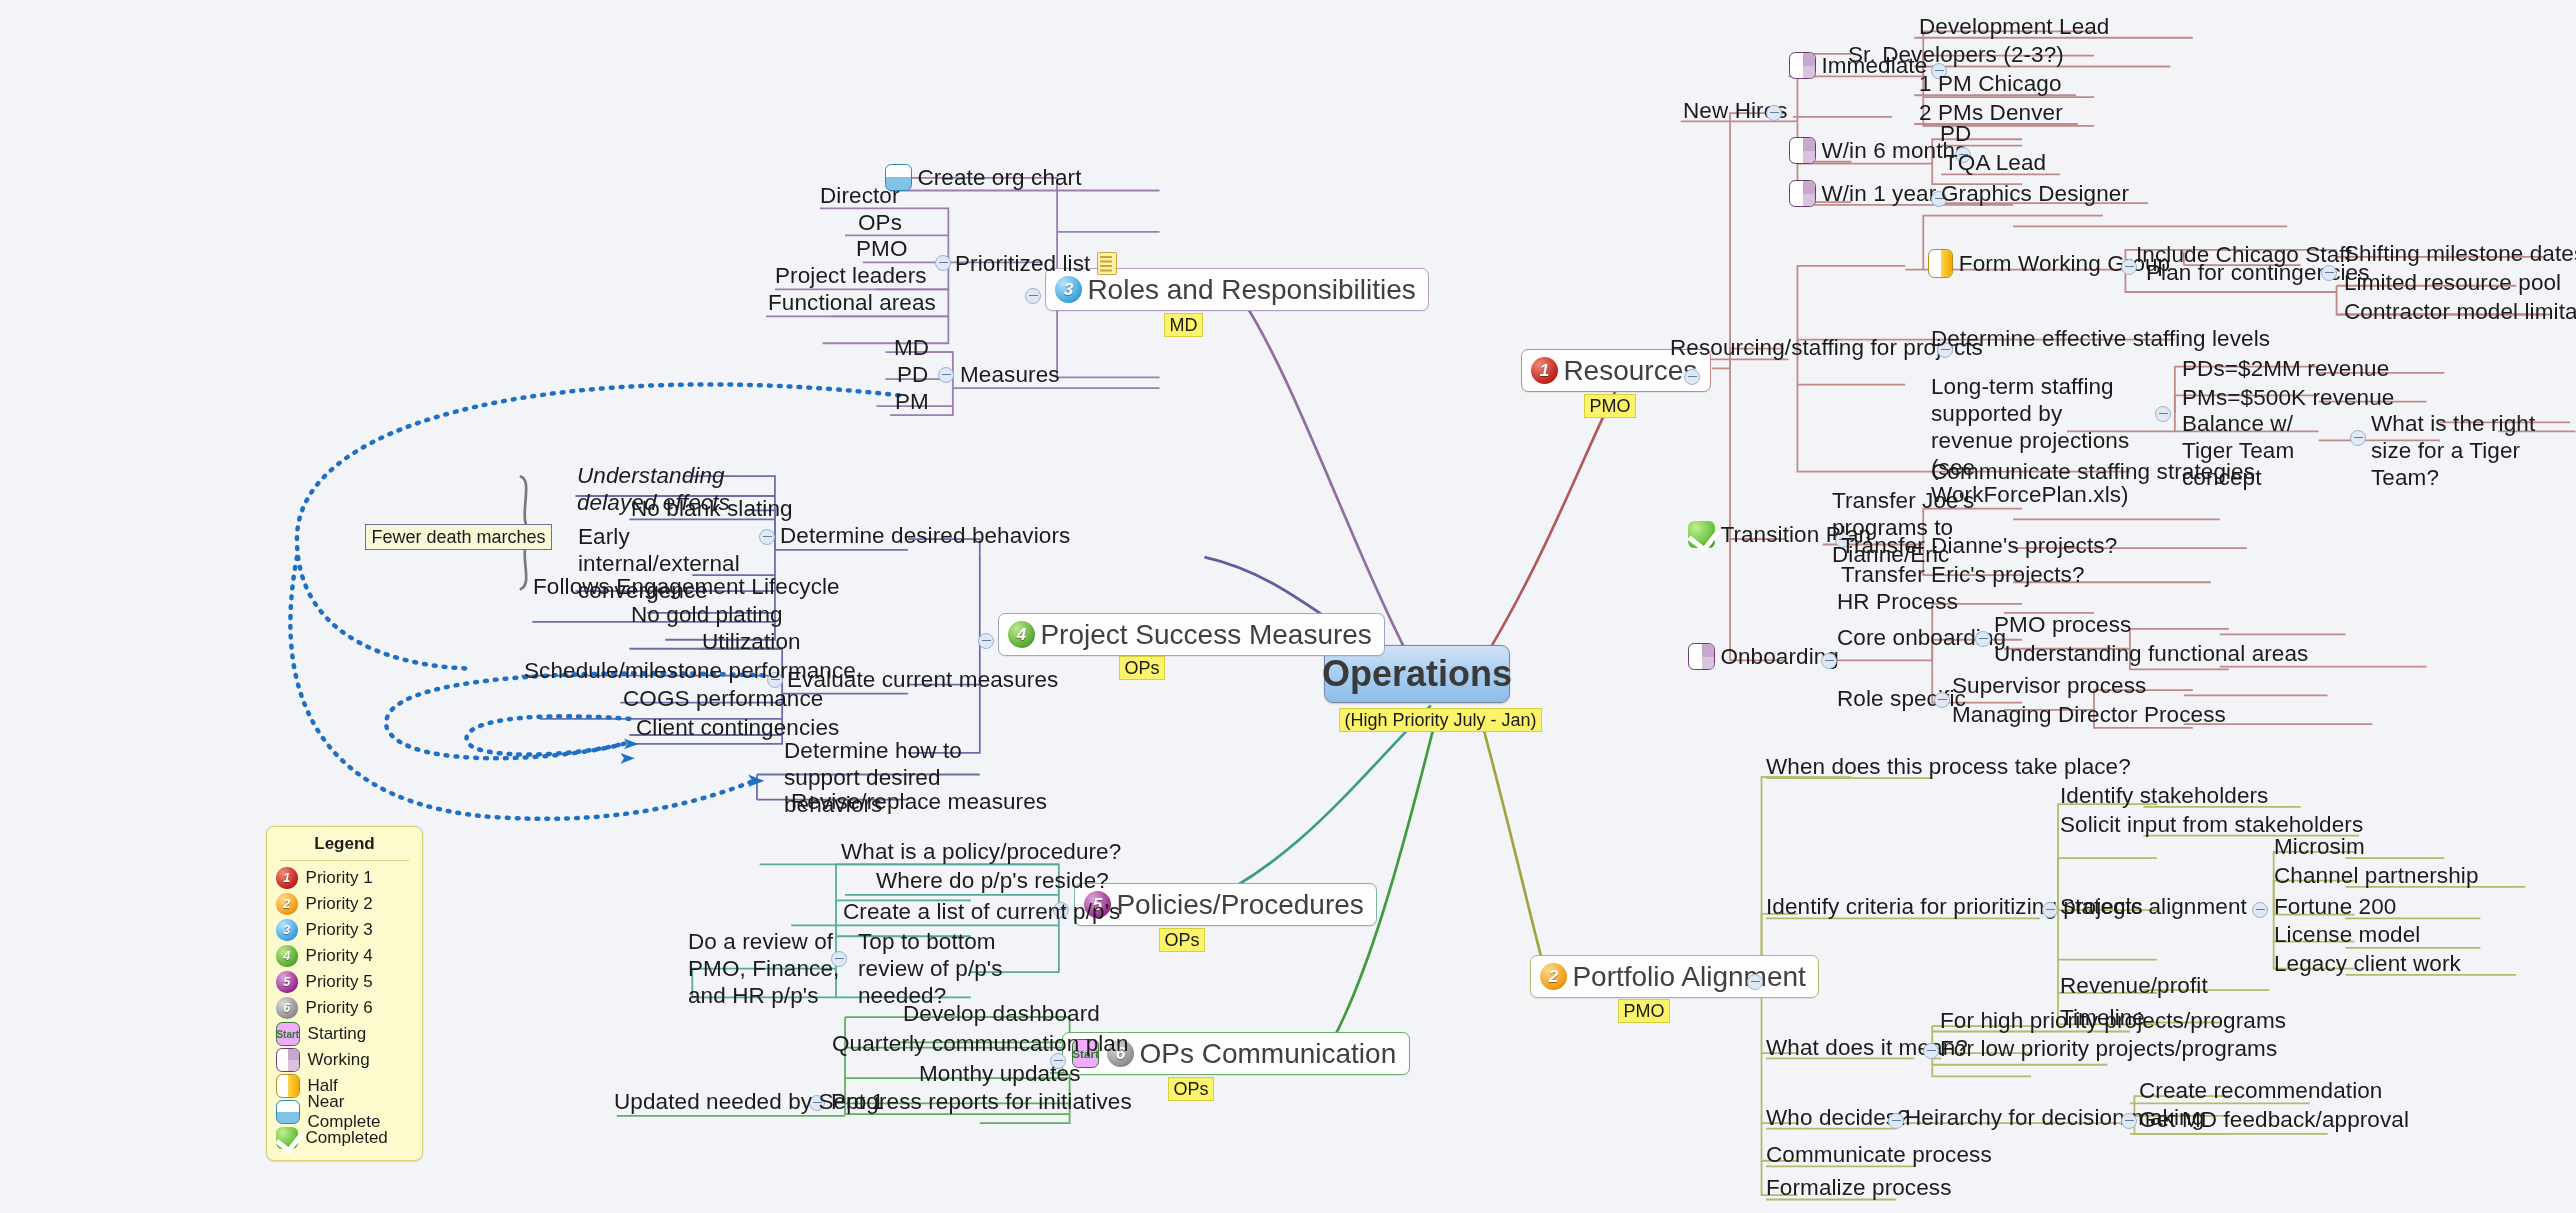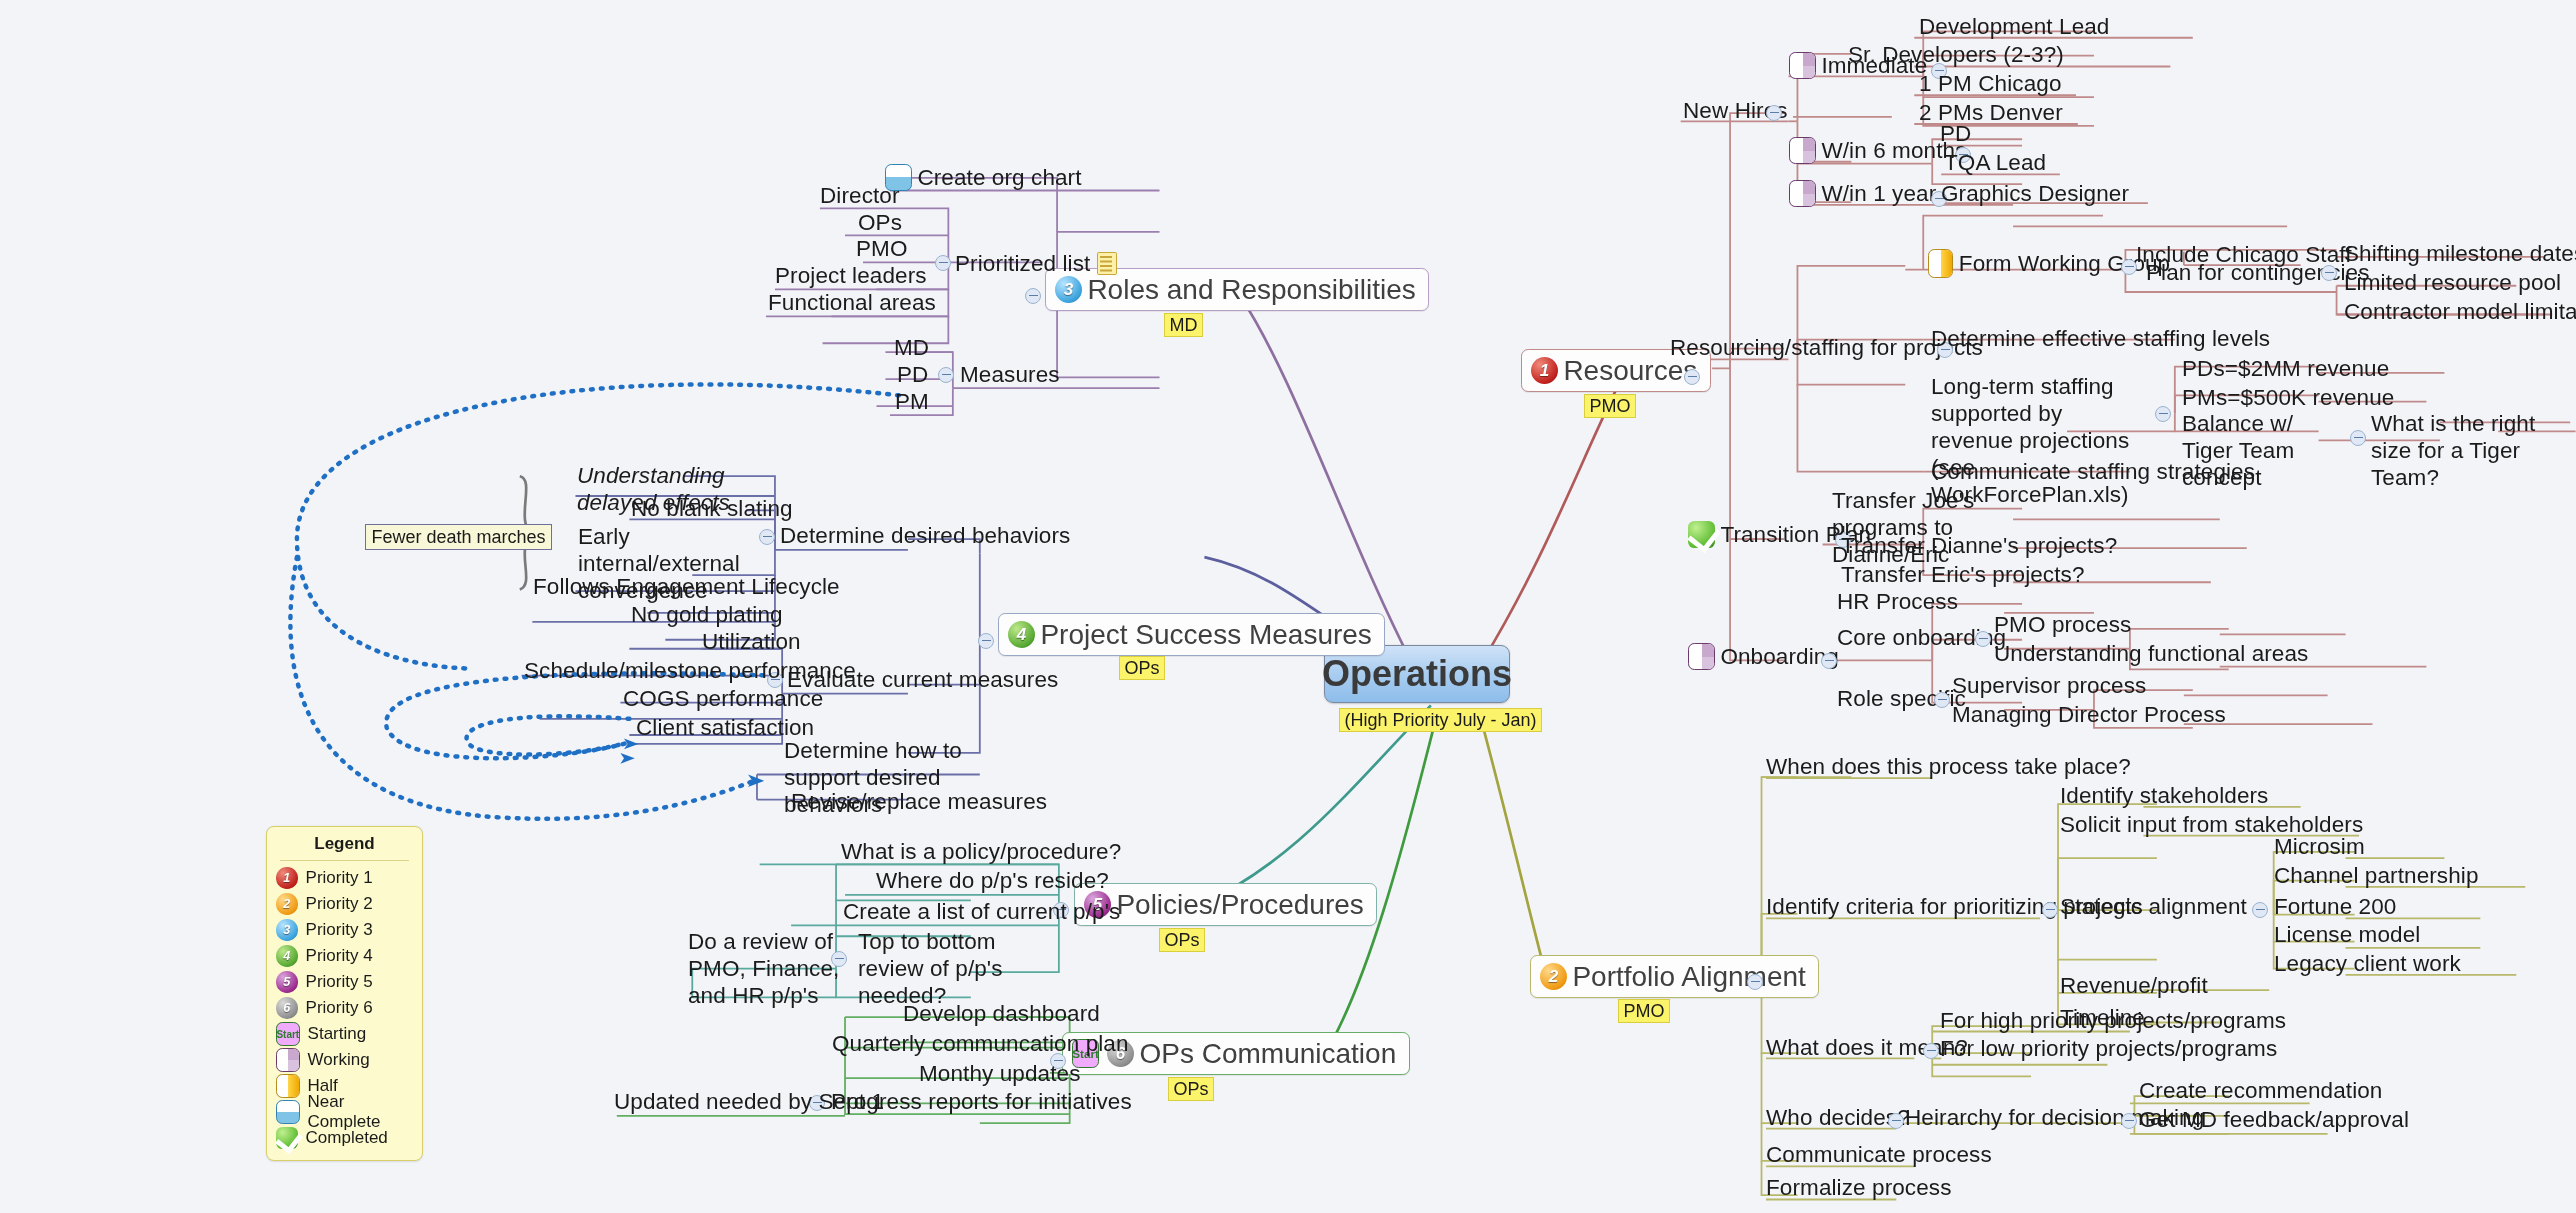--- a/index.html
+++ b/index.html
@@ -460,21 +460,21 @@
   <div class="node nd" style="left:533px;top:573px;">Follows Engagement Lifecycle</div>
   <div class="node nd" style="left:631px;top:601px;">No gold plating</div>
 
   <div class="callout" style="left:365px;top:524px;">Fewer death marches</div>
 
   <div class="node nd" style="left:787px;top:666px;">Evaluate current measures</div>
   <div class="collapse" style="left:767px;top:672px;"></div>
   <div class="node nd" style="left:702px;top:628px;">Utilization</div>
   <div class="node nd" style="left:524px;top:657px;">Schedule/milestone performance</div>
   <div class="node nd" style="left:623px;top:685px;">COGS performance</div>
-  <div class="node nd" style="left:636px;top:714px;">Client satisfaction</div>
+  <div class="node nd" style="left:636px;top:714px;">Client contingencies</div>
 
   <div class="node nd w" style="left:784px;top:737px;width:193px;">Determine how to support desired behaviors</div>
   <div class="node nd" style="left:791px;top:788px;">Revise/replace measures</div>
 
   <div class="node nd" style="left:841px;top:838px;">What is a policy/procedure?</div>
   <div class="node nd" style="left:876px;top:867px;">Where do p/p's reside?</div>
   <div class="node nd" style="left:843px;top:898px;">Create a list of current p/p's</div>
   <div class="node nd w" style="left:858px;top:928px;width:175px;">Top to bottom review of p/p's needed?</div>
   <div class="collapse" style="left:831px;top:951px;"></div>
   <div class="node nd w" style="left:688px;top:928px;width:153px;">Do a review of PMO, Finance, and HR p/p's</div>

